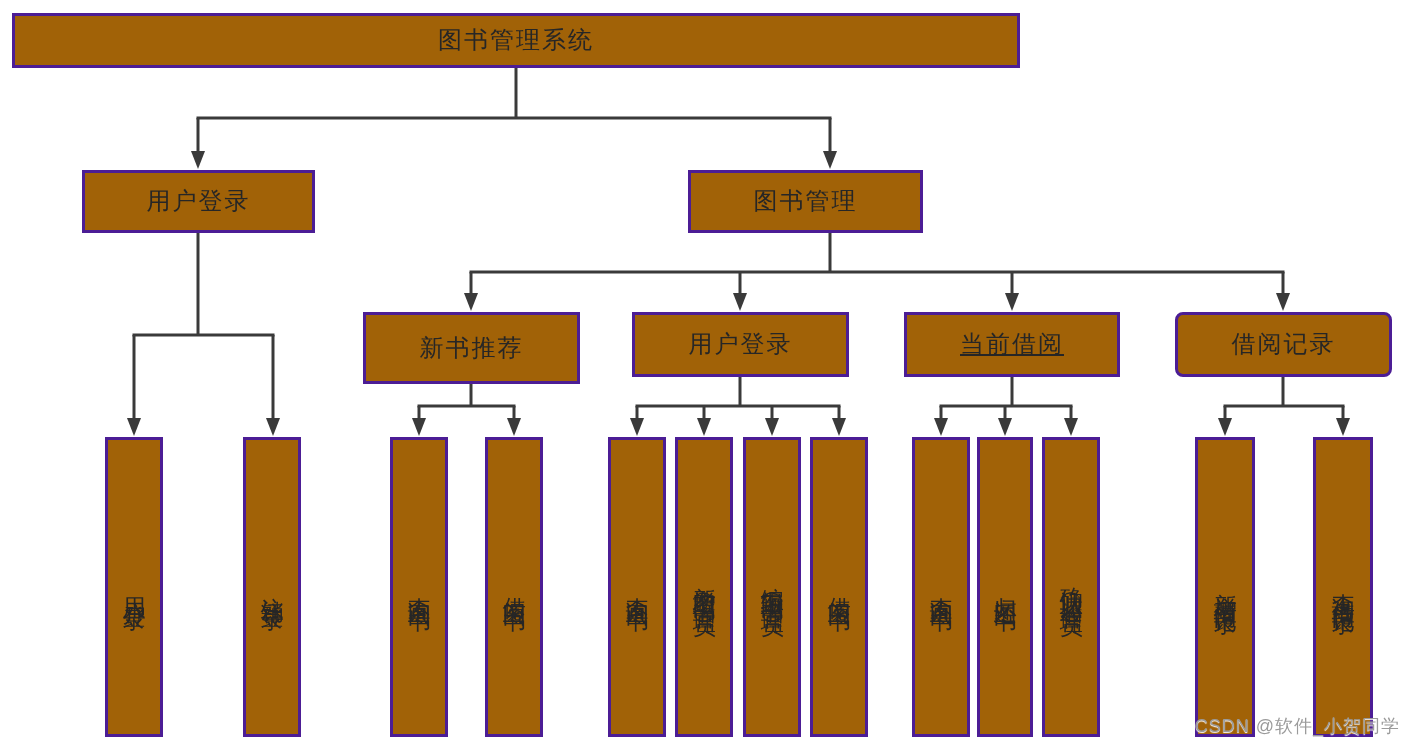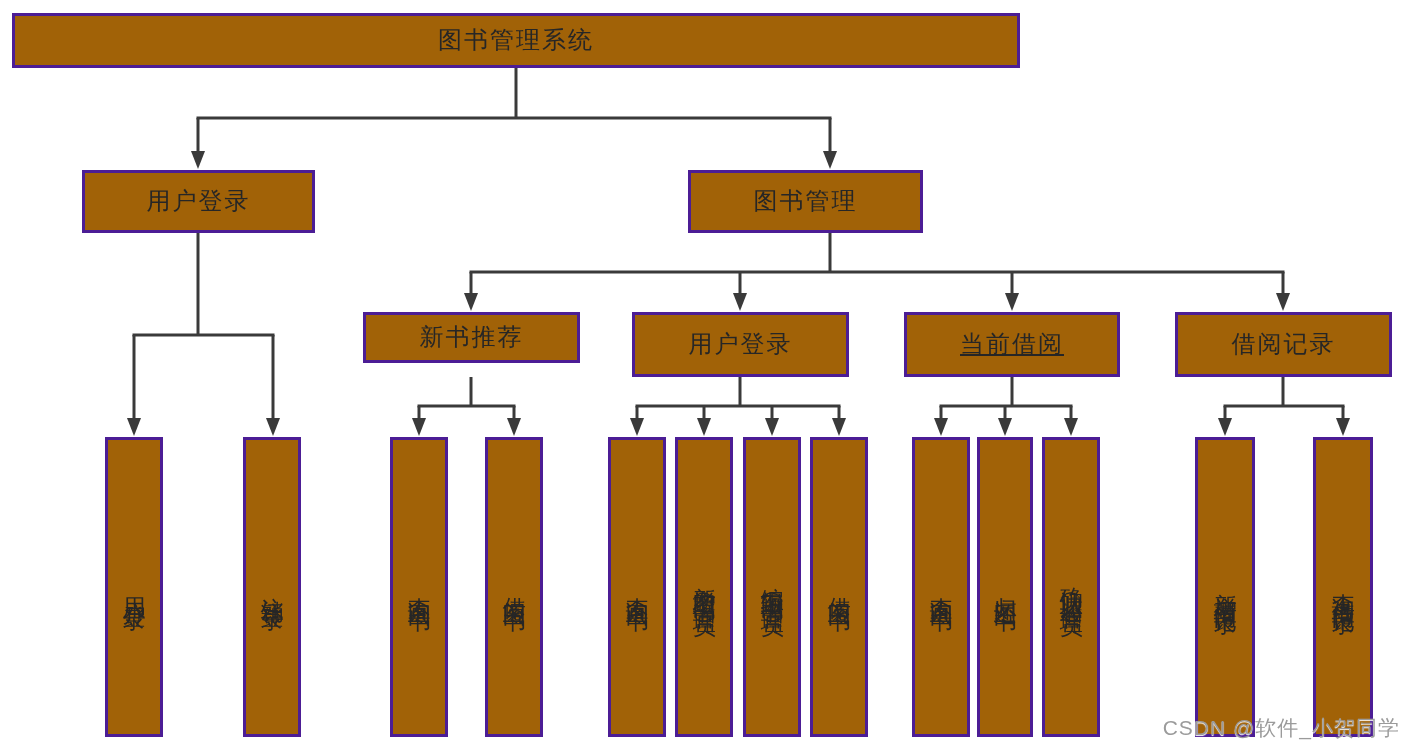--- a/index.html
+++ b/index.html
@@ -24,24 +24,24 @@
     letter-spacing:2px;
     line-height:1.2;
     white-space:nowrap;
   }
   
   .n-root{left:12px;top:13px;width:1008px;height:55px;}
   
   .n-l2-0{left:82px;top:170px;width:233px;height:63px;}
   .n-l2-1{left:688px;top:170px;width:235px;height:63px;}
   
-  .n-l3-0{left:363px;top:312px;width:217px;height:51px;}
+  .n-l3-0{left:363px;top:312px;width:217px;height:72px;}
   .n-l3-1{left:632px;top:312px;width:217px;height:65px;}
   .n-l3-2{left:904px;top:312px;width:216px;height:65px;text-decoration:underline;}
-  .n-l3-3{left:1175px;top:312px;width:217px;height:65px;}
+  .n-l3-3{left:1175px;top:312px;width:217px;height:65px;border-radius:8px;}
   
   .leaf{
     top:437px;height:300px;width:58px;
     writing-mode:vertical-rl;
     font-size:23px;
     letter-spacing:4px;
     padding:4px 0;
     white-space:nowrap;
   }
   .leaf-0{left:105px;}
@@ -53,21 +53,21 @@
   .leaf-6{left:743px;}
   .leaf-7{left:810px;}
   .leaf-8{left:912px;}
   .leaf-9{left:977px;width:56px;}
   .leaf-10{left:1042px;}
   .leaf-11{left:1195px;width:60px;}
   .leaf-12{left:1313px;width:60px;}
   .watermark{
     position:absolute;
     right:5px;top:714px;
-    font-size:21px;
+    font-size:18px;
     color:#9b9b9b;
     letter-spacing:1px;
     text-shadow:0 1px 1px #ffffff;
     white-space:nowrap;
   }
 </style>
 </head>
 <body>
 
 <div class="canvas">

